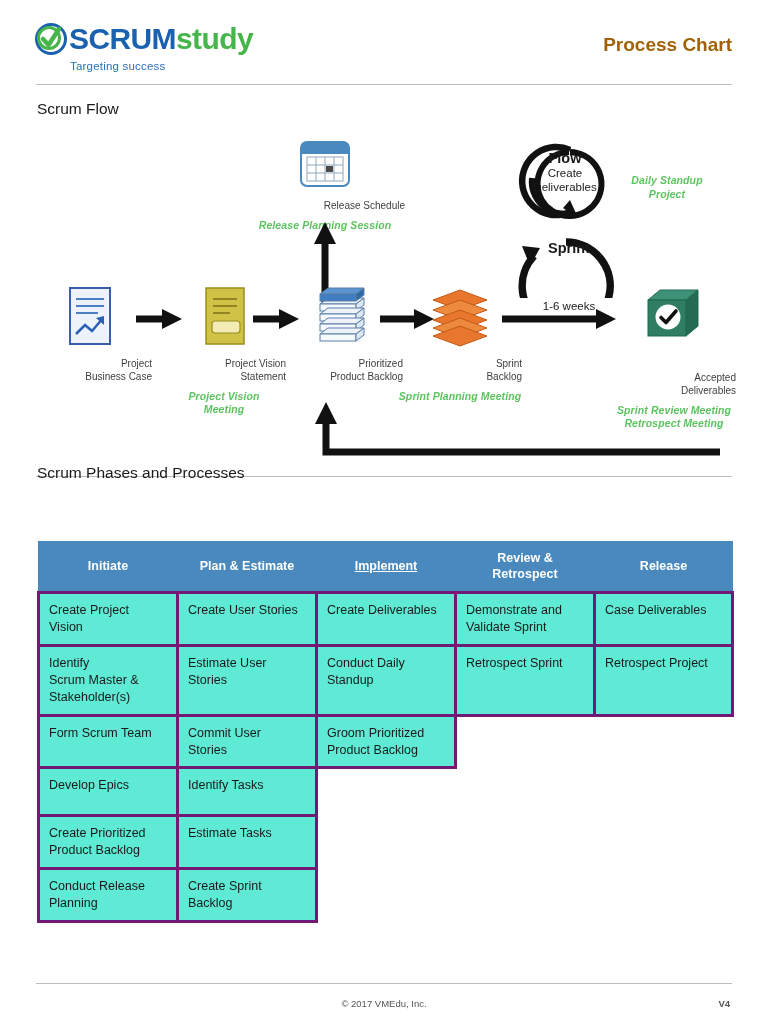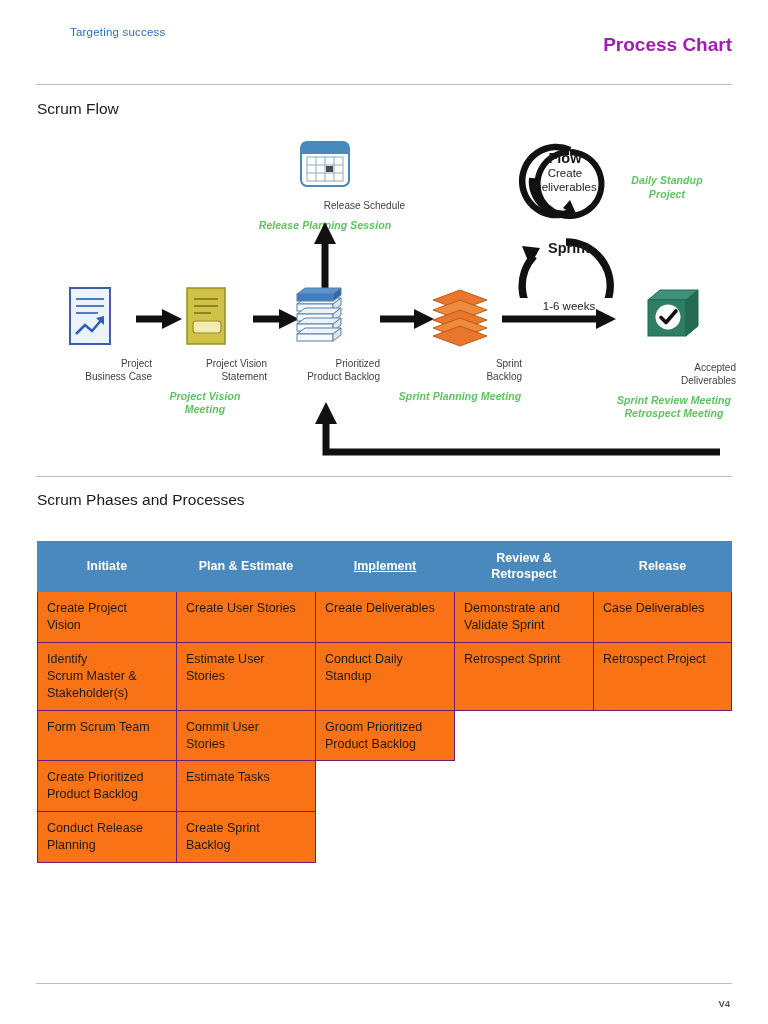--- a/index.html
+++ b/index.html
@@ -27,21 +27,21 @@
     line-height: 1;
   }
   .logo-scrum { color: #1a62b0; }
   .logo-study { color: #46b54a; }
   .logo-tag {
     color: #2a6fbb; font-size: 11.5px; margin-top: 4px; margin-left: 36px;
     letter-spacing: 0.2px;
   }
   .doc-title {
     position: absolute; right: 36px; top: 34px;
-    font-size: 19px; font-weight: bold; color: #a21caf;
+    font-size: 19px; font-weight: bold; color: #a16207;
   }
   .rule {
     position: absolute; left: 36px; width: 696px; height: 1px;
     background: #bdbdbd;
   }
 
   
   .section-title {
     position: absolute; font-size: 15.5px; font-weight: normal; color: #1a1a1a;
   }
@@ -64,22 +64,22 @@
     position: absolute; left: 37px; top: 541px;
     border-collapse: collapse; width: 694px;
     table-layout: fixed;
   }
   .proc-table th {
     background: #4a89bd; color: #ffffff; font-size: 12.5px; font-weight: bold;
     text-align: center; padding: 9px 6px; border: 1px solid #4a89bd;
     line-height: 1.25;
   }
   .proc-table td {
-    background: #f97316; color: #1a1a1a; font-size: 12.5px;
-    text-align: left; padding: 8px 9px; border: 1px solid #701a75;
+    background: #5eead4; color: #1a1a1a; font-size: 12.5px;
+    text-align: left; padding: 8px 9px; border: 3px solid #701a75;
     vertical-align: top; line-height: 1.35; height: 48px;
     white-space: pre-line;
   }
   .proc-table td.empty { background: #ffffff; border: none; }
 
   
   .footer-rule { position: absolute; left: 36px; top: 983px; width: 696px; height: 1px; background: #bdbdbd; }
   .footer-center {
     position: absolute; left: 0; top: 998px; width: 768px; text-align: center;
     font-size: 9.5px; color: #555;
@@ -88,20 +88,32 @@
     position: absolute; right: 38px; top: 998px; font-size: 9.5px; color: #555; font-weight: bold;
   }
 </style>
 </head>
 <body>
 
 <div class="page">
 
   <div class="header">
     <div class="logo-wrap">
+      <div class="logo-row">
+        <span class="logo-mark">
+          <svg width="34" height="34" viewBox="0 0 34 34">
+            <circle cx="17" cy="17" r="14.5" fill="none" stroke="#1a62b0" stroke-width="3"></circle>
+            <circle cx="15" cy="16" r="10.5" fill="none" stroke="#46b54a" stroke-width="3"></circle>
+            <path d="M9 17 L14.5 23 L25 7" fill="none" stroke="#46b54a" stroke-width="4.5" stroke-linecap="round" stroke-linejoin="round"></path>
+          </svg>
+        </span>
+        <span class="logo-text">
+          <span class="logo-scrum">SCRUM</span><span class="logo-study">study</span>
+        </span>
+      </div>
       <div class="logo-tag">Targeting success</div>
     </div>
     <div class="doc-title">Process Chart</div>
     <div class="rule" style="top:84px;"></div>
   </div>
 
   <div class="section-title" style="left:37px; top:100px;">Scrum Flow</div>
 
   <div class="flow">
 
@@ -164,21 +176,21 @@
       </span>
       <div class="node-label" style="margin-top:6px;">Project
 Business Case</div>
       <div class="node-sub"></div>
     </div>
     <svg class="arrow-h" style="left:136px; top:186px;" width="48" height="22">
       <line x1="0" y1="11" x2="30" y2="11" stroke="#111" stroke-width="7"></line>
       <polygon points="46,11 26,1 26,21" fill="#111"></polygon>
     </svg>
 
-    <div class="node" style="left:143px; top:164px; width:124px;">
+    <div class="node" style="left:162px; top:164px; width:124px;">
       <span>
         <svg width="54" height="62" viewBox="0 0 54 62">
           <rect x="9" y="2" width="38" height="56" fill="#cfc246" stroke="#9a8f22" stroke-width="1.5"></rect>
           <g stroke="#8f8420" stroke-width="2">
             <line x1="16" y1="13" x2="40" y2="13"></line>
               <line x1="16" y1="20" x2="40" y2="20"></line>
             <line x1="16" y1="27" x2="33" y2="27"></line>
           </g>
           <rect x="15" y="35" width="28" height="12" rx="3" fill="#f2ebb3" stroke="#9a8f22" stroke-width="1.2"></rect>
         </svg>
@@ -186,21 +198,21 @@
       <div class="node-label" style="margin-top:6px;">Project Vision
 Statement</div>
       <div class="node-sub">Project Vision
 Meeting</div>
     </div>
     <svg class="arrow-h" style="left:253px; top:186px;" width="48" height="22">
       <line x1="0" y1="11" x2="30" y2="11" stroke="#111" stroke-width="7"></line>
       <polygon points="46,11 26,1 26,21" fill="#111"></polygon>
     </svg>
 
-    <div class="node" style="left:256px; top:164px; width:124px;">
+    <div class="node" style="left:279px; top:164px; width:124px;">
       <span>
         <svg width="62" height="62" viewBox="0 0 62 62">
           <g stroke="#5a7fa8" stroke-width="1">
             <polygon points="10,18 46,18 54,12 18,12" fill="#eef3fa"></polygon>
             <rect x="10" y="18" width="36" height="7" fill="#f7fafd"></rect>
             <polygon points="46,18 54,12 54,19 46,25" fill="#dde7f2"></polygon>
             <polygon points="10,28 46,28 54,22 18,22" fill="#eef3fa"></polygon>
             <rect x="10" y="28" width="36" height="7" fill="#f7fafd"></rect>
             <polygon points="46,28 54,22 54,29 46,35" fill="#dde7f2"></polygon>
             <polygon points="10,38 46,38 54,32 18,32" fill="#eef3fa"></polygon>
@@ -248,34 +260,34 @@
     <div class="node" style="left:612px; top:164px; width:124px;">
       <span>
         <svg width="64" height="62" viewBox="0 0 64 62">
           <polygon points="6,14 44,14 56,4 18,4" fill="#3e9077" stroke="#1f6b52" stroke-width="1"></polygon>
           <rect x="6" y="14" width="38" height="36" fill="#2f7d63" stroke="#1f6b52" stroke-width="1"></rect>
           <polygon points="44,14 56,4 56,40 44,50" fill="#256b54" stroke="#1f6b52" stroke-width="1"></polygon>
           <circle cx="26" cy="31" r="12.5" fill="#ffffff"></circle>
           <path d="M19 31.5 L24 36.5 L34 25" fill="none" stroke="#111" stroke-width="3.6" stroke-linecap="round" stroke-linejoin="round"></path>
         </svg>
       </span>
-      <div class="node-label" style="margin-top:10px;">Accepted
+      <div class="node-label" style="margin-top:20px;">Accepted
 Deliverables</div>
       <div class="node-sub">Sprint Review Meeting
 Retrospect Meeting</div>
     </div>
 
     <svg class="loopback" style="left:300px; top:278px;" width="420" height="60">
       <path d="M420 52 L26 52 L26 18" fill="none" stroke="#111" stroke-width="7"></path>
       <polygon points="26,2 15,24 37,24" fill="#111"></polygon>
     </svg>
   </div>
 
   <div class="rule" style="top:476px;"></div>
-  <div class="section-title" style="left:37px; top:491px;">Scrum Phases and Processes</div>
+  <div class="section-title" style="left:37px; top:464px;">Scrum Phases and Processes</div>
 
   <table class="proc-table">
     <thead>
       <tr>
         <th style="width:139px;">Initiate</th>
         <th style="width:139px;">Plan &amp; Estimate</th>
         <th style="width:139px;text-decoration:underline;">Implement</th>
         <th style="width:139px; white-space:pre-line;">Review &amp;
 Retrospect</th>
         <th style="width:138px;">Release</th>
@@ -305,34 +317,42 @@
       <tr>
         <td>Form Scrum Team</td>
         <td>Commit User
 Stories</td>
         <td>Groom Prioritized
 Product Backlog</td>
         <td class="empty"></td>
         <td class="empty"></td>
       </tr>
       <tr>
+        <td>Develop Epics</td>
+        <td>Identify Tasks</td>
+        <td class="empty"></td>
+        <td class="empty"></td>
+        <td class="empty"></td>
+      </tr>
+      <tr>
         <td>Create Prioritized
 Product Backlog</td>
         <td>Estimate Tasks</td>
         <td class="empty"></td>
         <td class="empty"></td>
         <td class="empty"></td>
       </tr>
       <tr>
         <td>Conduct Release
 Planning</td>
         <td>Create Sprint
 Backlog</td>
         <td class="empty"></td>
         <td class="empty"></td>
         <td class="empty"></td>
       </tr>
     </tbody>
   </table>
 
   <div class="footer-rule"></div>
+  <div class="footer-center">© 2017 VMEdu, Inc.</div>
   <div class="footer-right">V4</div>
 </div>
 
 </body></html>

